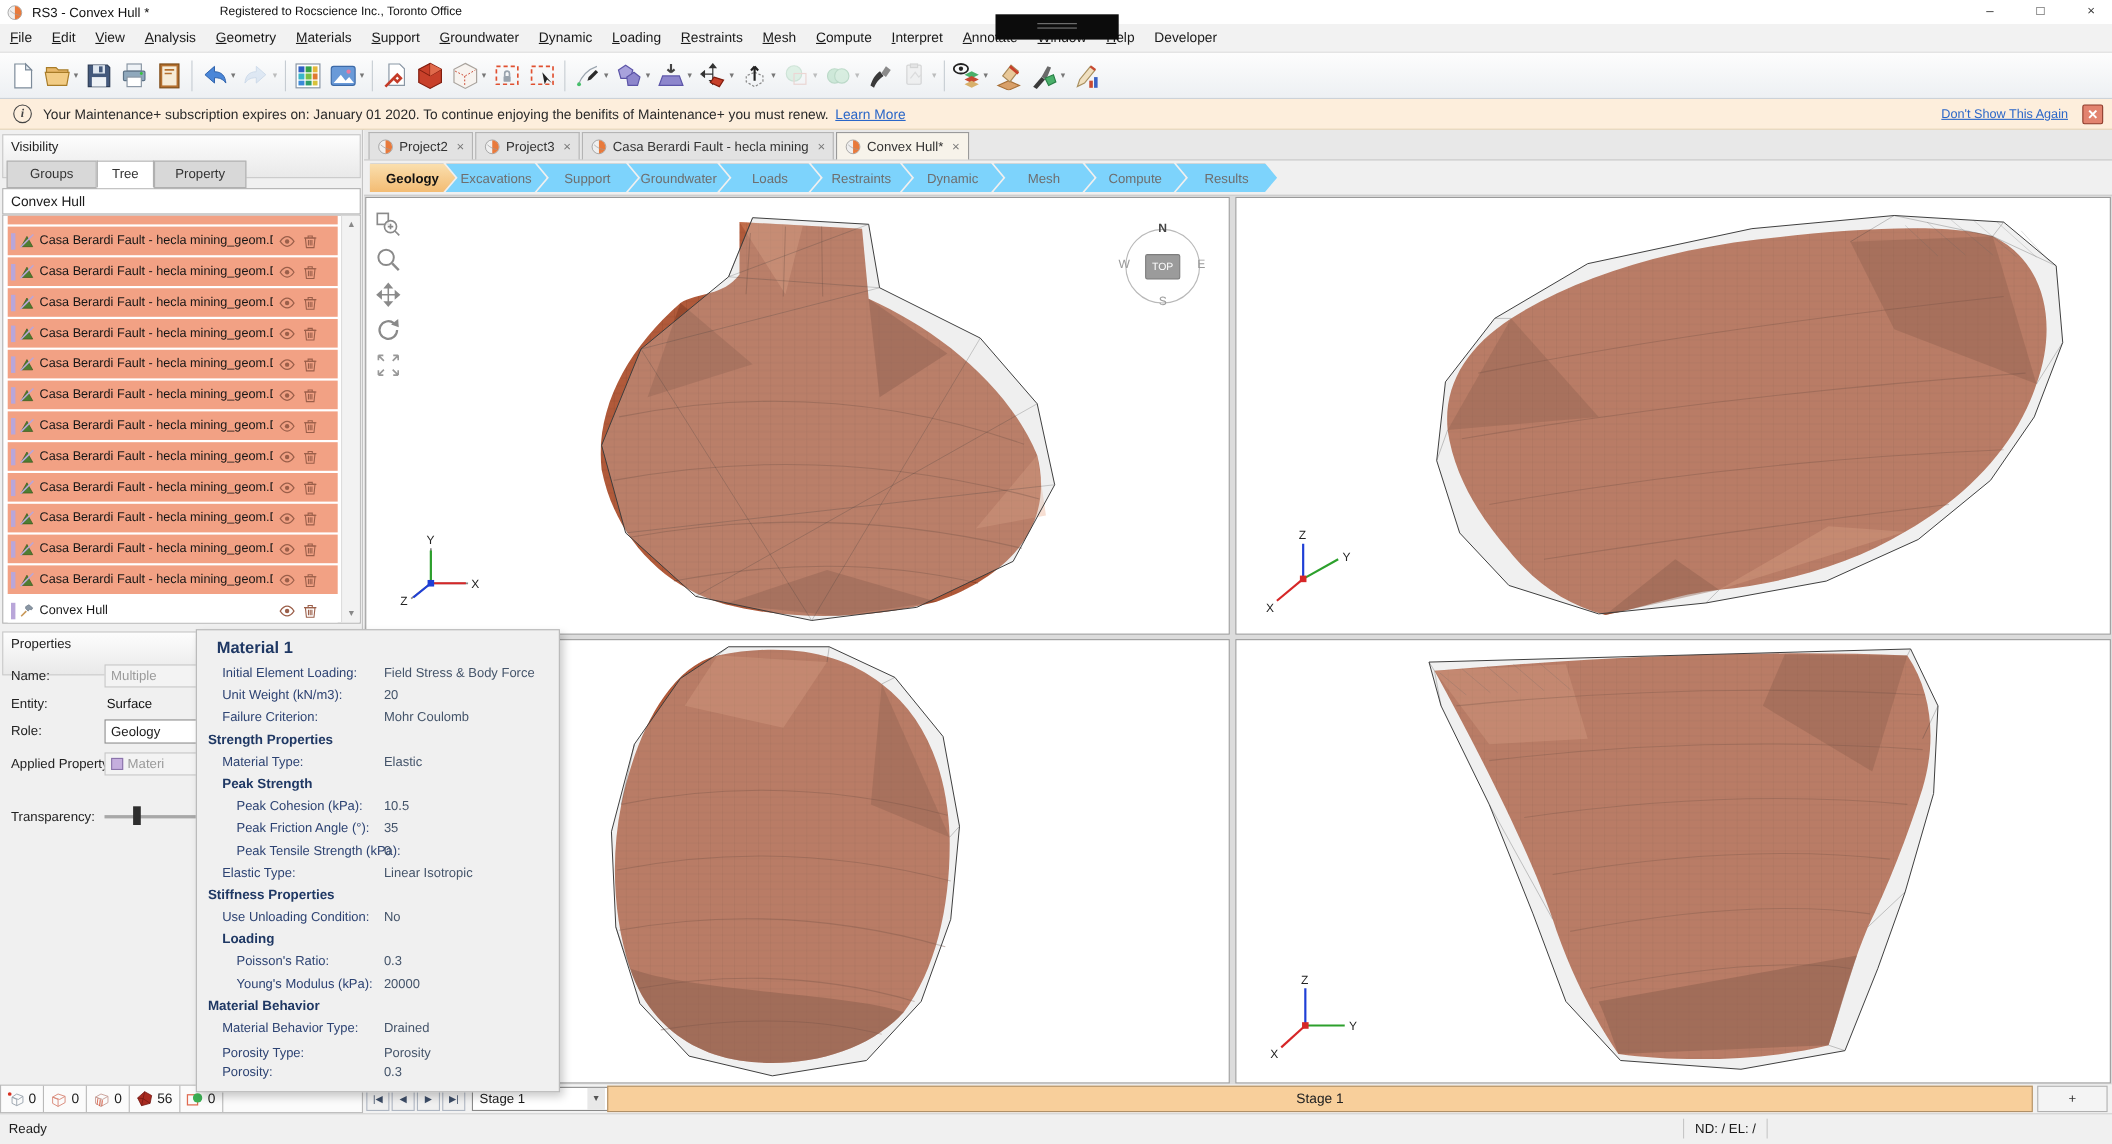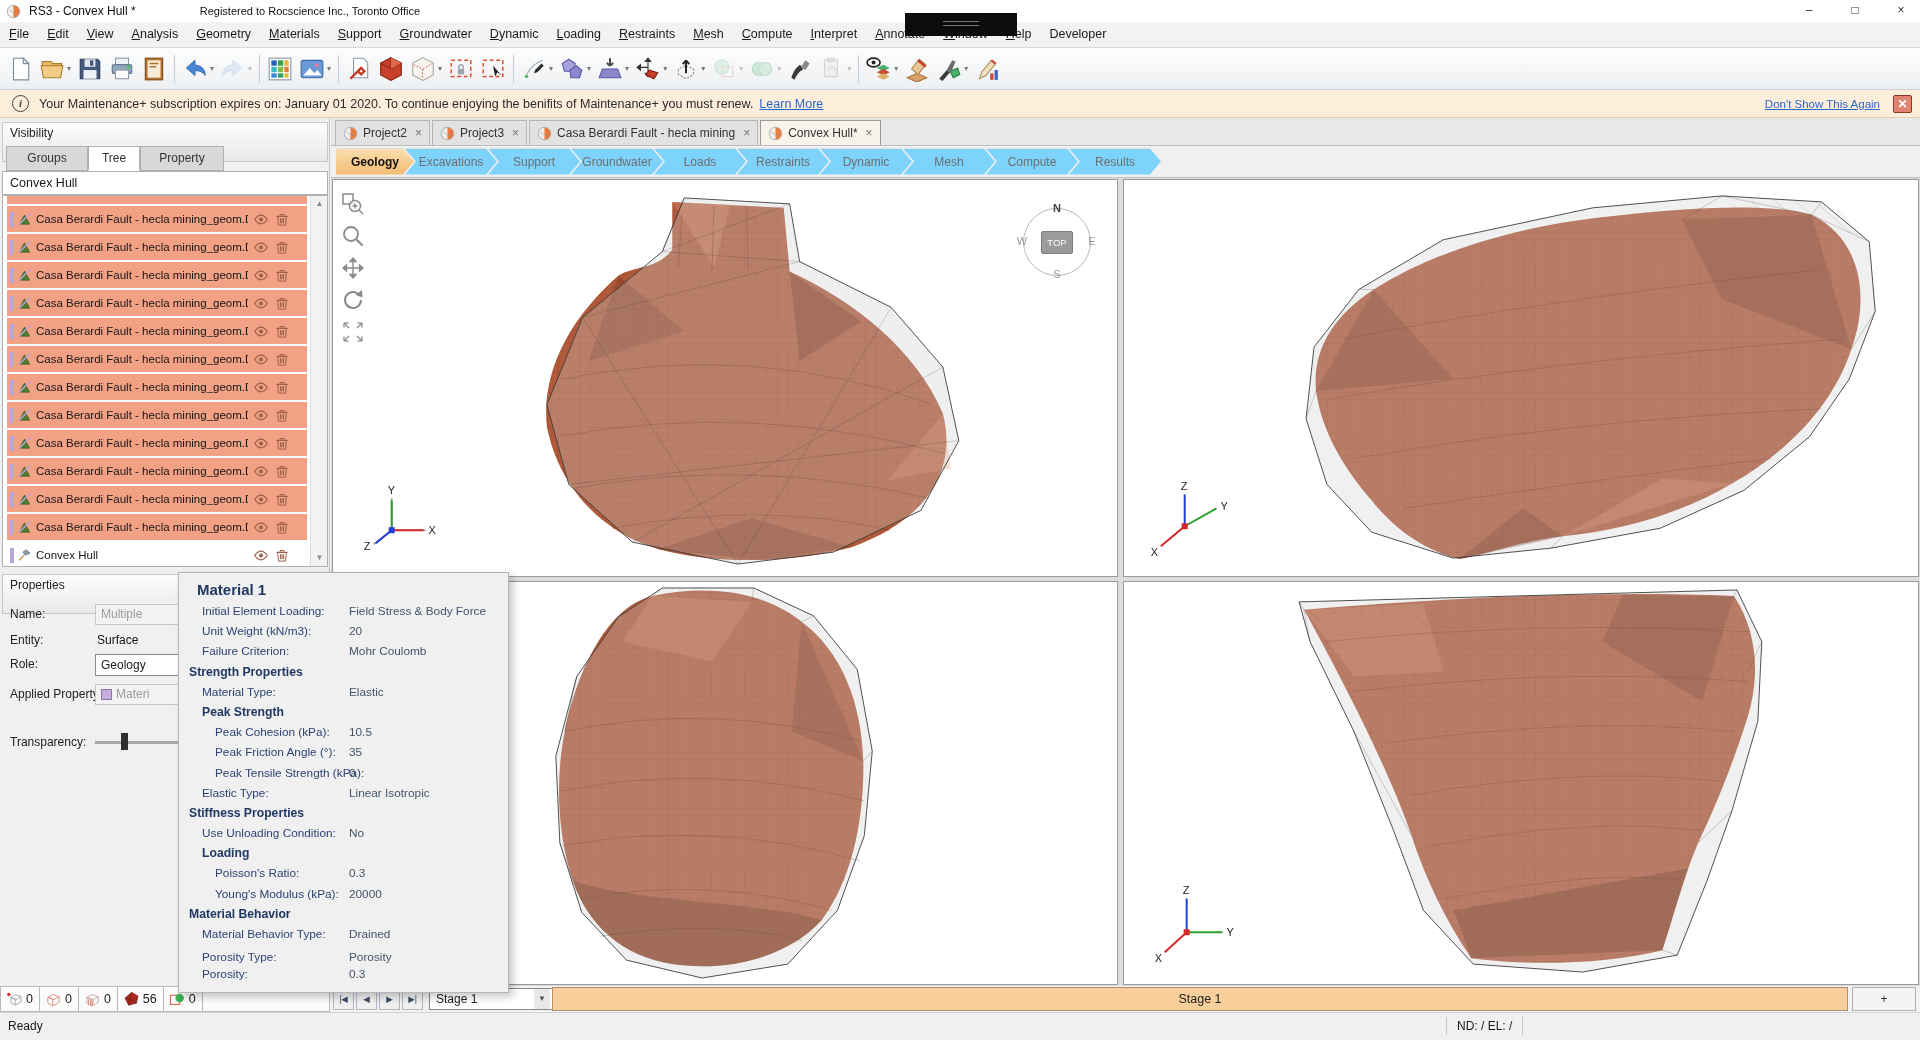--- a/index.html
+++ b/index.html
@@ -92,21 +92,21 @@
 #stagecombo .dd{position:absolute;right:2px;top:0;width:16px;height:20px;background:#e8e8e8;text-align:center;font-size:8px;color:#555;line-height:20px}
 #stagebar{position:absolute;left:221px;top:1px;width:1296px;height:24px;background:#f8cf9b;border:1px solid #b09068;text-align:center;line-height:22px;font-size:12.5px;color:#222}
 #stageadd{position:absolute;left:1521px;top:1px;width:64px;height:24px;background:#f4f4f4;border:1px solid #b0b0b0;text-align:center;line-height:22px;color:#333}
 
 #counters{position:absolute;left:0;top:986px;width:330px;height:26px;background:#fbfbfb;border:1px solid #b9b9b9;display:flex;align-items:center}
 .cnt{display:flex;align-items:center;height:24px;border-right:1px solid #b9b9b9;padding:0 6px 0 5px}
 .cnt .ci{width:17px;height:17px;margin-right:3px}
 .cnt .cv{font-size:12.5px}
 #statusbar{position:absolute;left:0;top:1012px;width:1920px;height:28px;background:#f0f0f0;border-top:1px solid #d2d2d2}
 #statusbar .ready{position:absolute;left:8px;top:6px;font-size:12px}
-#statusbar .ndel{position:absolute;left:1446px;top:4px;font-size:12px;border-left:1px solid #c6c6c6;border-right:1px solid #c6c6c6;padding:2px 10px}
+#statusbar .ndel{position:absolute;left:1530px;top:4px;font-size:12px;border-left:1px solid #c6c6c6;border-right:1px solid #c6c6c6;padding:2px 10px}
 u{text-decoration:underline}
 </style>
 </head>
 <body>
 
 <div id="root">
 
   <div id="titlebar">
     <span class="appicon">
       <svg viewBox="0 0 24 24">

